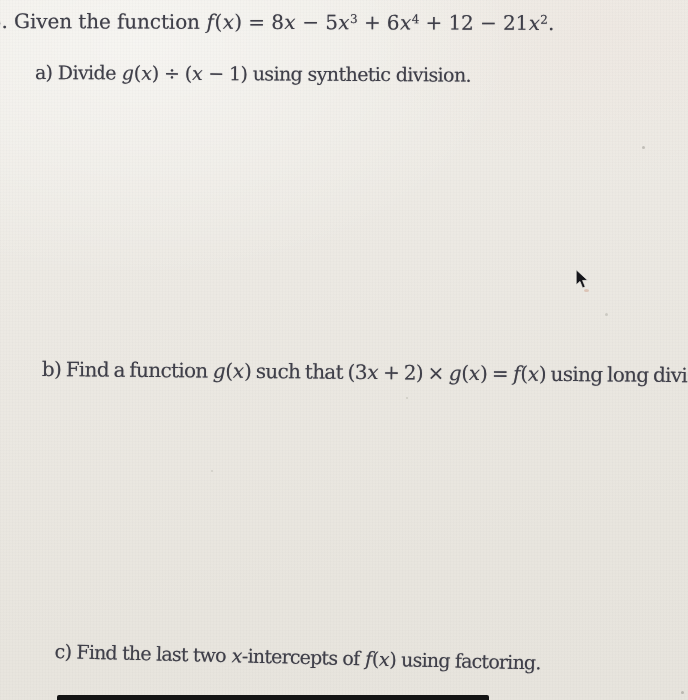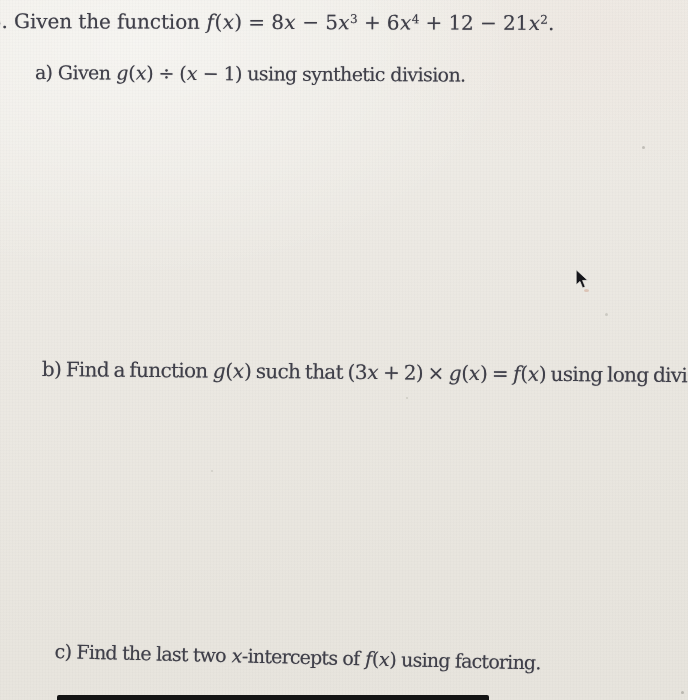--- a/index.html
+++ b/index.html
@@ -70,21 +70,21 @@
 </style>
 </head>
 <body>
 
 <div style="position:absolute; inset:0;">
 
   <div class="texture"></div>
 
   <div class="line l-intro"><span>5.</span><span> Given the function </span><span class="v">f</span><span>(</span><span class="v">x</span><span>) = 8</span><span class="v">x</span><span> − 5</span><span class="v">x</span><span class="sup">3</span><span> + 6</span><span class="v">x</span><span class="sup">4</span><span> + 12 − 21</span><span class="v">x</span><span class="sup">2</span><span>.</span></div>
 
-  <div class="line l-a"><span>a) Given </span><span class="v">g</span><span>(</span><span class="v">x</span><span>) ÷ (</span><span class="v">x</span><span> − 1) using synthetic division.</span></div>
+  <div class="line l-a"><span>a) Divide </span><span class="v">g</span><span>(</span><span class="v">x</span><span>) ÷ (</span><span class="v">x</span><span> − 1) using synthetic division.</span></div>
 
   <div class="line l-b"><span>b) Find a function </span><span class="v">g</span><span>(</span><span class="v">x</span><span>) such that (3</span><span class="v">x</span><span> + 2) × </span><span class="v">g</span><span>(</span><span class="v">x</span><span>) = </span><span class="v">f</span><span>(</span><span class="v">x</span><span>) using long division.</span></div>
 
   <div class="line l-c"><span>c) Find the last two </span><span class="v">x</span><span>-intercepts of </span><span class="v">f</span><span>(</span><span class="v">x</span><span>) using factoring.</span></div>
 
   <svg class="cursor" viewBox="0 0 14 21" xmlns="http://www.w3.org/2000/svg">
     <path d="M1.2 0.8 L1.2 15.8 L5 12.4 L7.6 18.9 L10.2 17.8 L7.6 11.5 L12.6 11.3 Z" fill="#15151a" stroke="#f2f0ea" stroke-width="0.7"></path>
   </svg>
 
   <div class="speck s1"></div>

